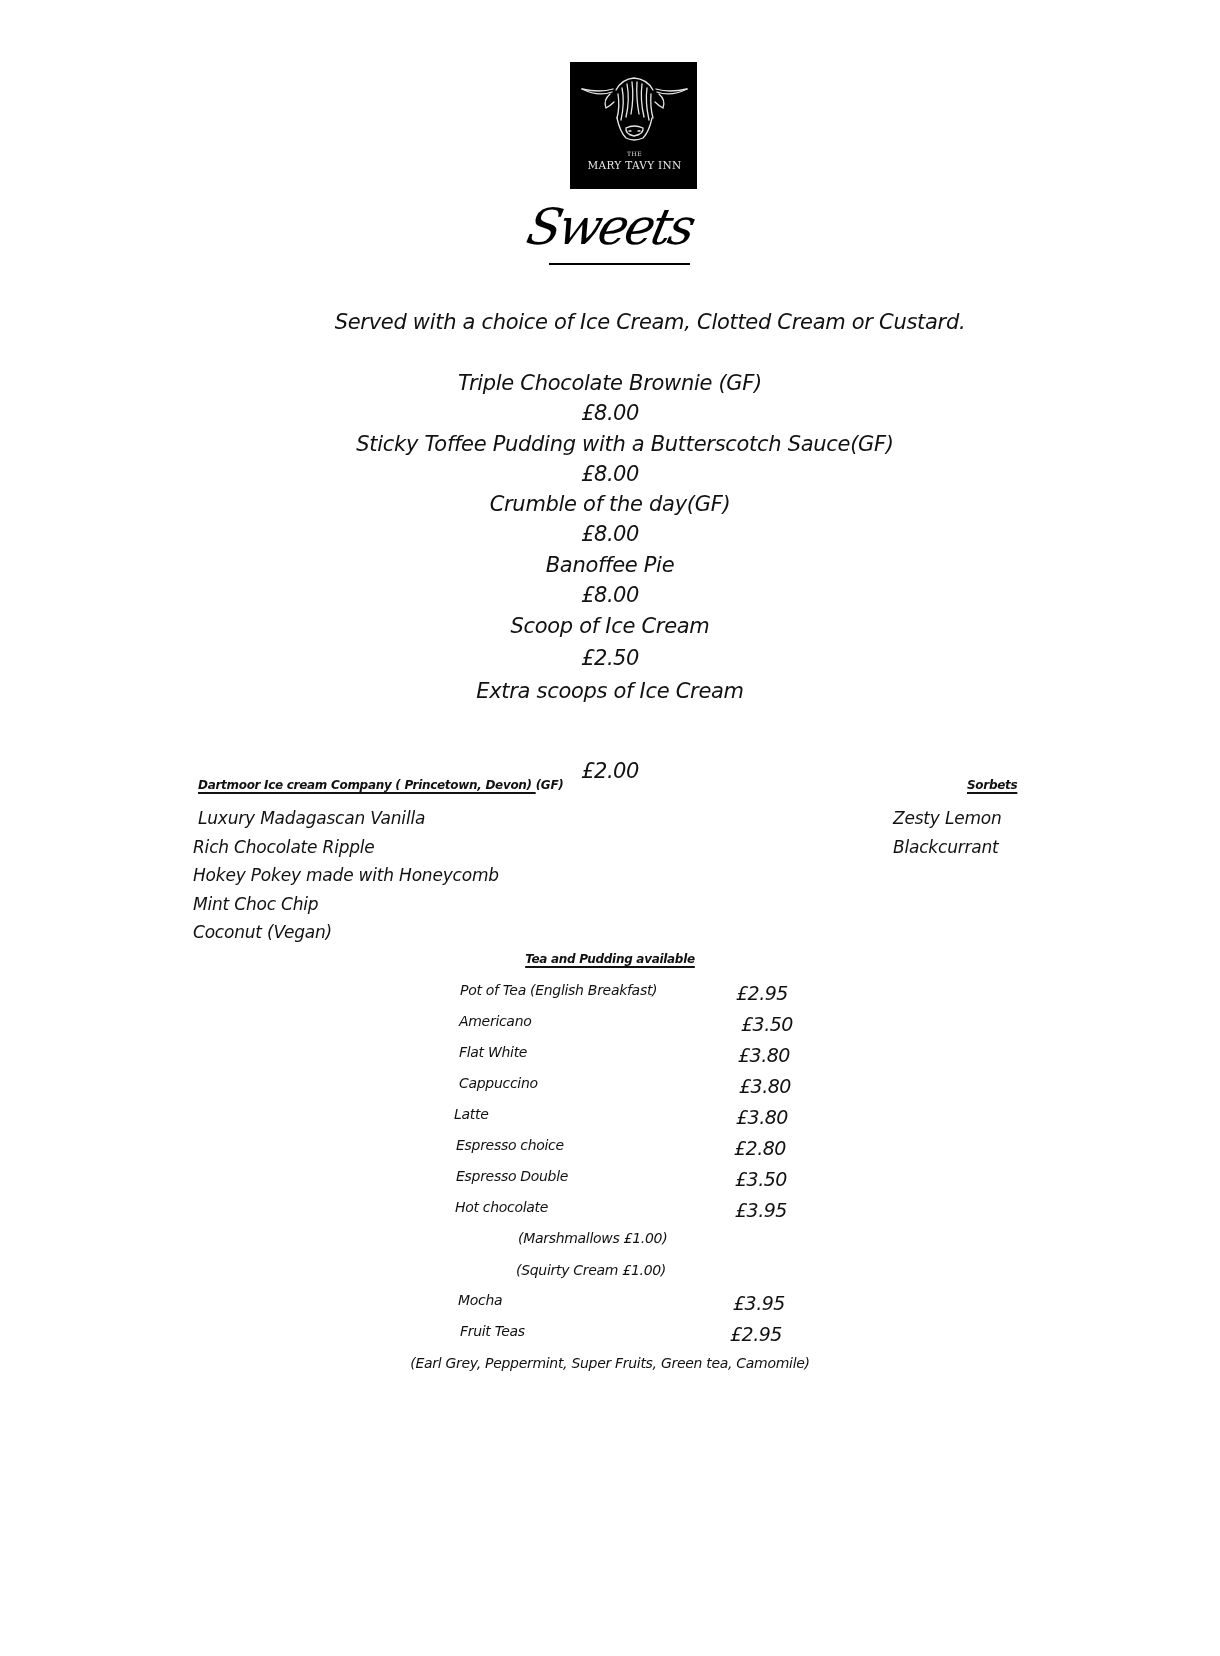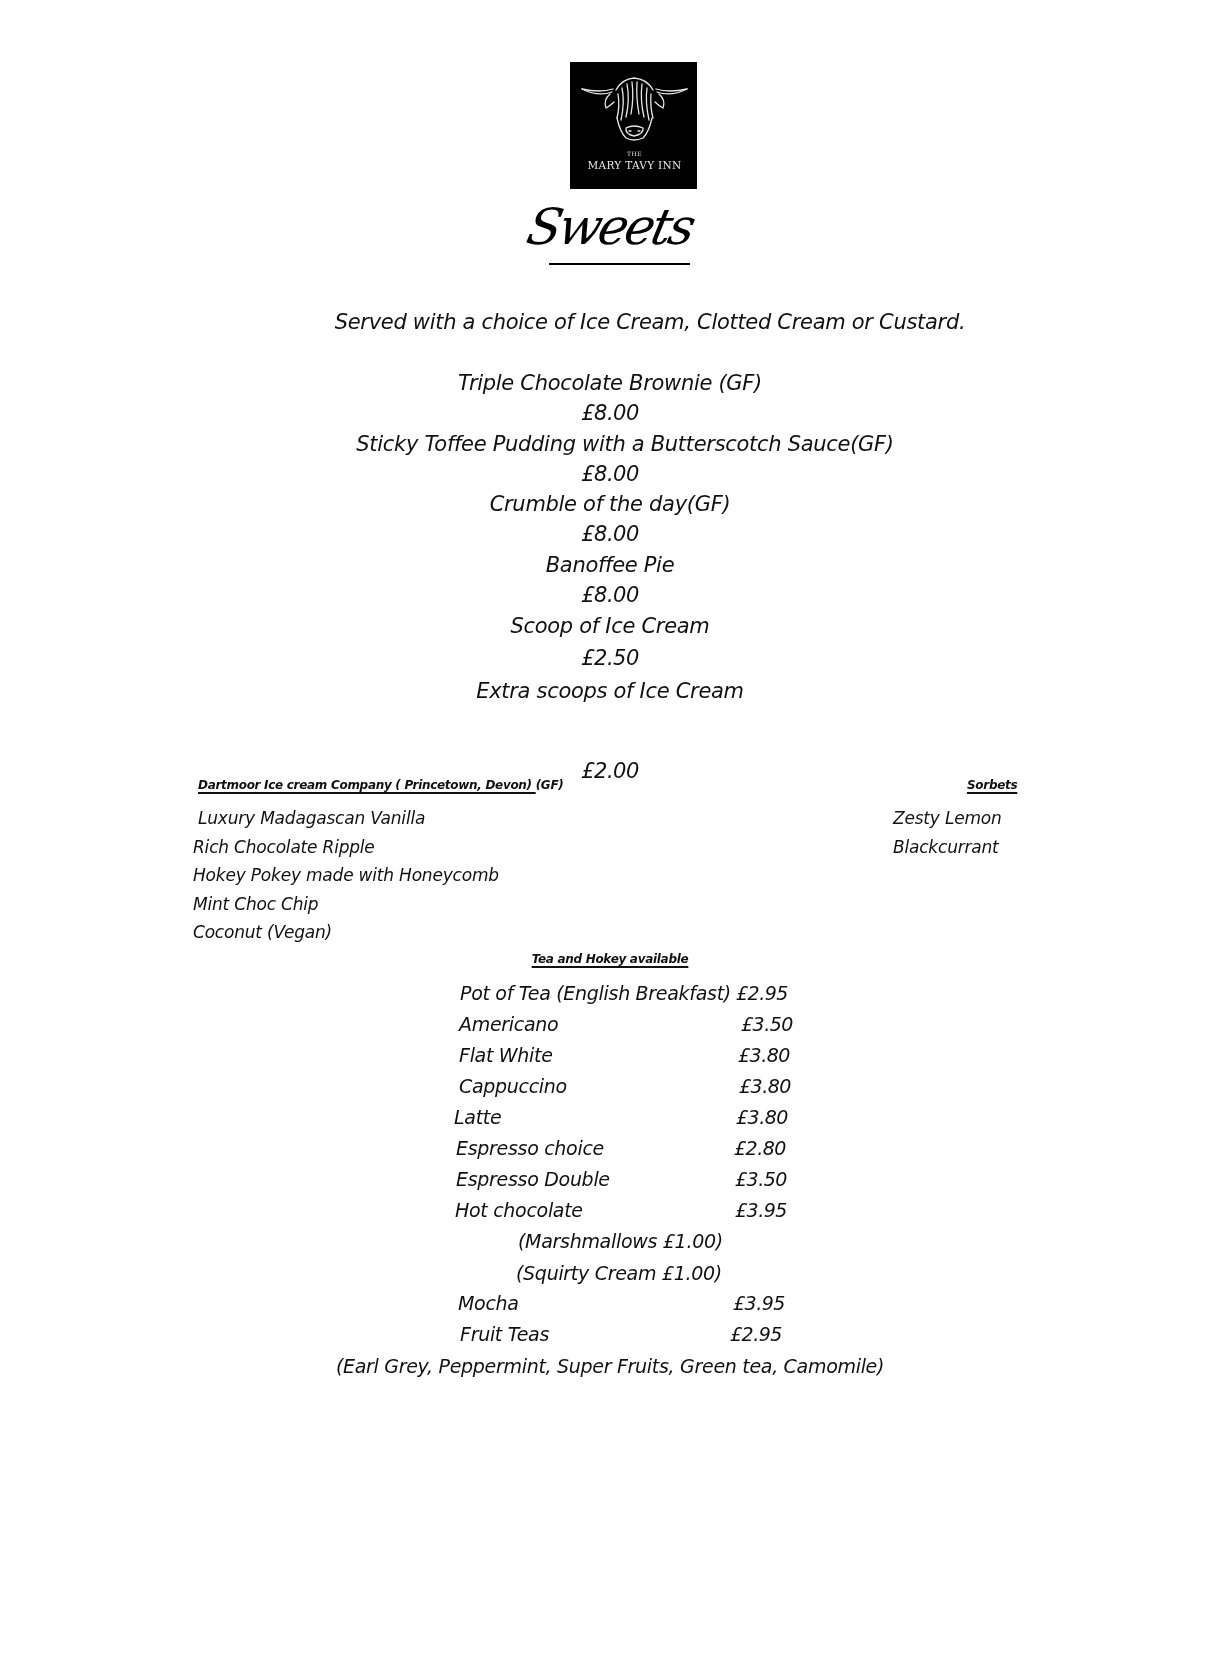--- a/index.html
+++ b/index.html
@@ -35,21 +35,21 @@
   .desc { font-size: 21px; font-style: italic; letter-spacing: -0.3px; }
   .item { font-size: 21px; font-style: italic; letter-spacing: -0.3px; }
   .price { font-size: 21px; font-style: italic; letter-spacing: -0.5px; }
 
   .sec-head {
     font-size: 12px; font-weight: bold; font-style: italic; letter-spacing: -0.3px;
   }
   .ul { text-decoration: underline; text-decoration-thickness: 2px; text-underline-offset: 3px; }
   .flavour { font-size: 17px; font-style: italic; letter-spacing: -0.2px; text-align: center; }
 
-  .tea-name { font-size: 19px; font-style: italic; letter-spacing: -0.3px; white-space: nowrap; }
+  .tea-name { font-size: 14px; font-style: italic; letter-spacing: -0.3px; white-space: nowrap; }
   .tea-price { font-size: 19px; font-style: italic; letter-spacing: -0.5px; }
 </style>
 </head>
 <body>
 
 <div class="abs logo">
   <svg width="129" height="90" viewBox="0 0 129 90">
     <g fill="none" stroke="#e6e6e6" stroke-width="1.3" stroke-linecap="round">
 
       <path d="M12 27 Q28 35 42 30"></path>
@@ -105,21 +105,21 @@
 <div class="abs flavour" style="left:193px; top:837px;">Rich Chocolate Ripple</div>
 <div class="abs flavour" style="left:193px; top:865px;">Hokey Pokey made with Honeycomb</div>
 <div class="abs flavour" style="left:193px; top:894px;">Mint Choc Chip</div>
 <div class="abs flavour" style="left:193px; top:922px;">Coconut (Vegan)</div>
 
 <div class="abs sec-head ul" style="left:967px; top:778px;">Sorbets</div>
 <div class="abs flavour" style="left:893px; top:808px;">Zesty Lemon</div>
 <div class="abs flavour" style="left:893px; top:837px;">Blackcurrant</div>
 
 <div class="abs center sec-head" style="top:952px;">
-  <span class="ul">Tea and Hokey available</span>
+  <span class="ul">Tea and Pudding available</span>
 </div>
 
 <div class="abs tea-name" style="left:460px; top:982px;">Pot of Tea (English Breakfast)</div>
 <div class="abs tea-price" style="left:736px; top:982px;">£2.95</div>
 <div class="abs tea-name" style="left:459px; top:1013px;">Americano</div>
 <div class="abs tea-price" style="left:741px; top:1013px;">£3.50</div>
 <div class="abs tea-name" style="left:459px; top:1044px;">Flat White</div>
 <div class="abs tea-price" style="left:738px; top:1044px;">£3.80</div>
 <div class="abs tea-name" style="left:459px; top:1075px;text-align:right;">Cappuccino</div>
 <div class="abs tea-price" style="left:739px; top:1075px;">£3.80</div>

